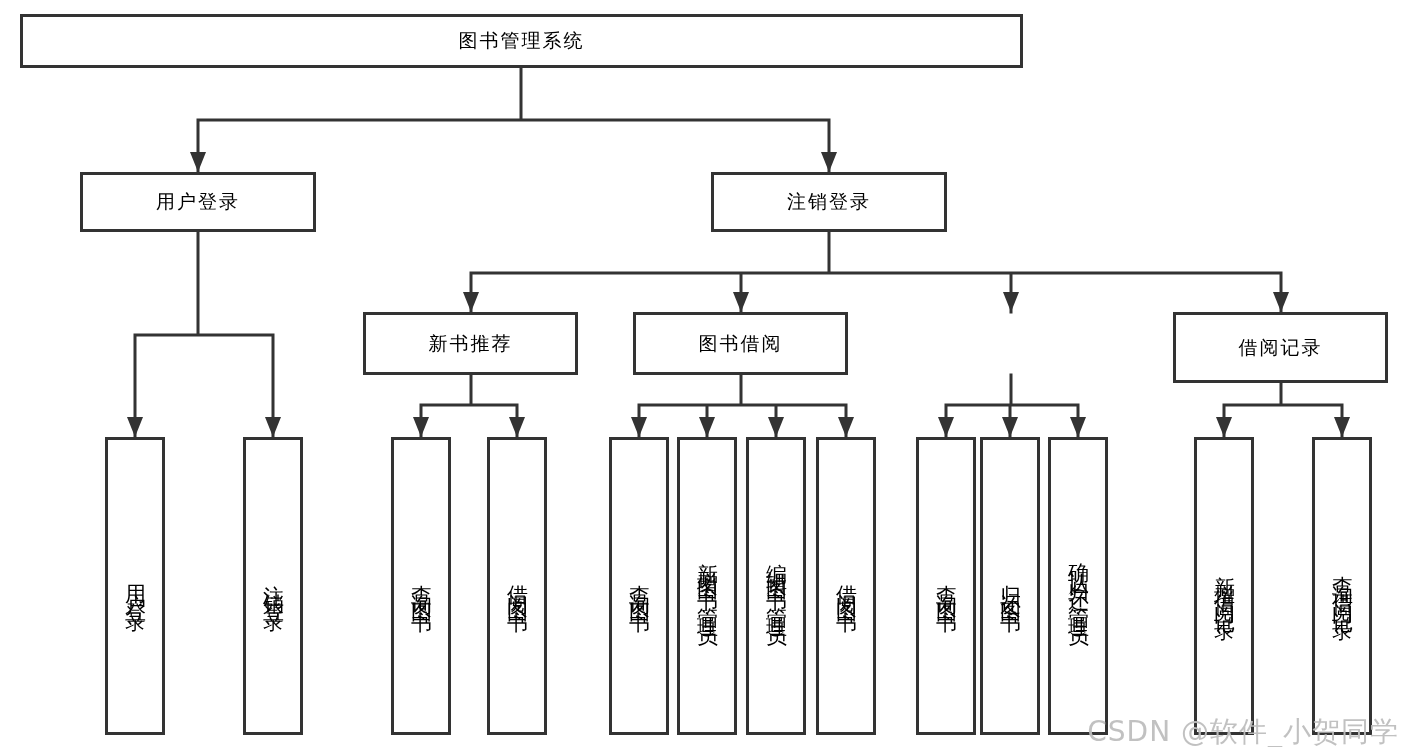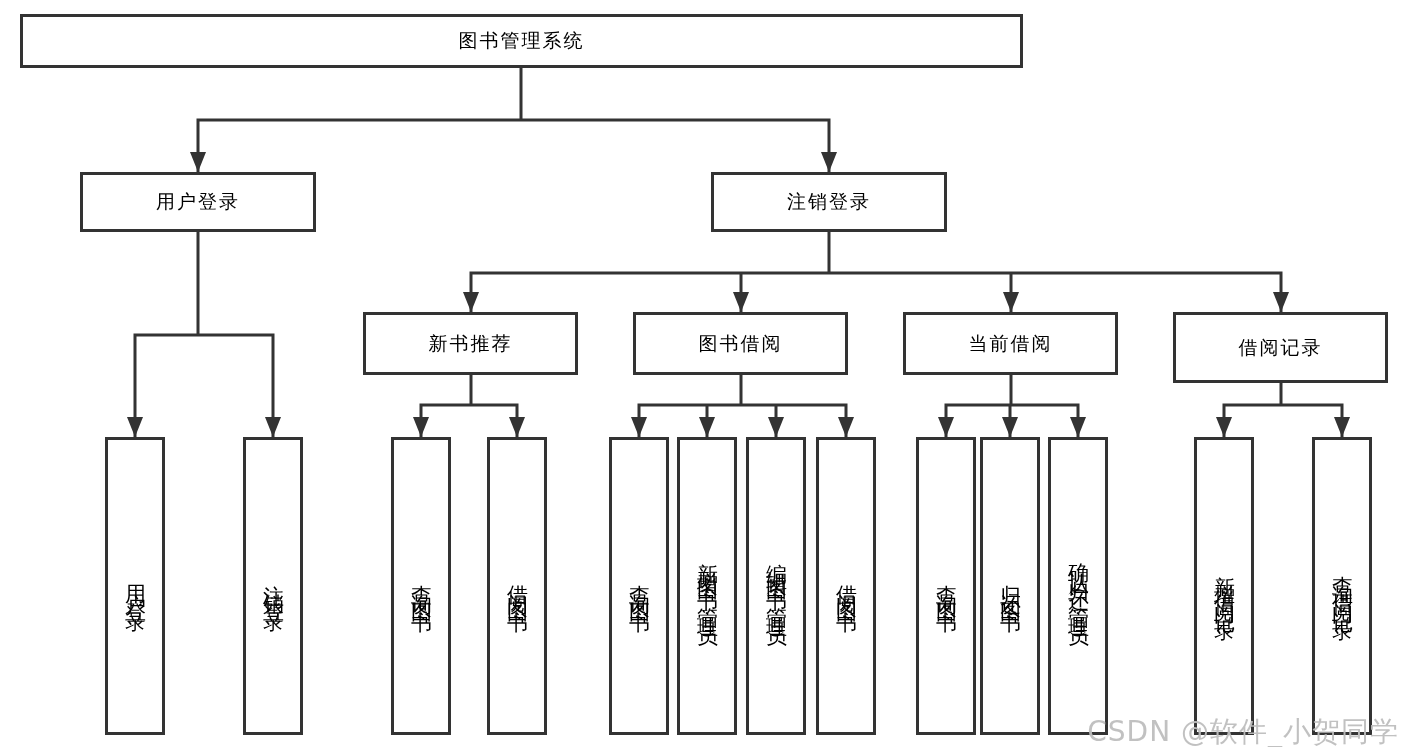--- a/index.html
+++ b/index.html
@@ -88,23 +88,20 @@
   <div class="box hlabel" style="left:711px;top:172px;width:236px;height:60px">
     <span>注销登录</span>
   </div>
 
   <div class="box hlabel" style="left:633px;top:312px;width:215px;height:63px">
     <span>图书借阅</span>
   </div>
   <div class="box hlabel" style="left:363px;top:312px;width:215px;height:63px">
     <span>新书推荐</span>
   </div>
-  <div class="box hlabel" style="left:903px;top:312px;width:215px;height:63px">
-    <span>当前借阅</span>
-  </div>
   <div class="box hlabel" style="left:1173px;top:312px;width:215px;height:71px">
     <span>借阅记录</span>
   </div>
 
   <div class="box leaf" style="left:105px;top:437px;width:60px;height:298px">
     <span>用户登录</span>
   </div>
   <div class="box leaf" style="left:243px;top:437px;width:60px;height:298px">
     <span>注销登录</span>
   </div>

